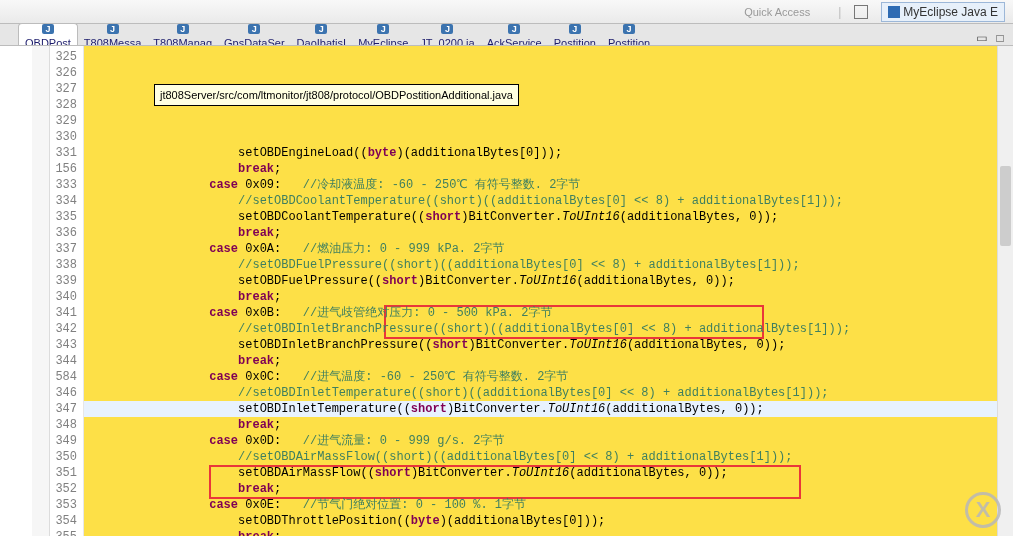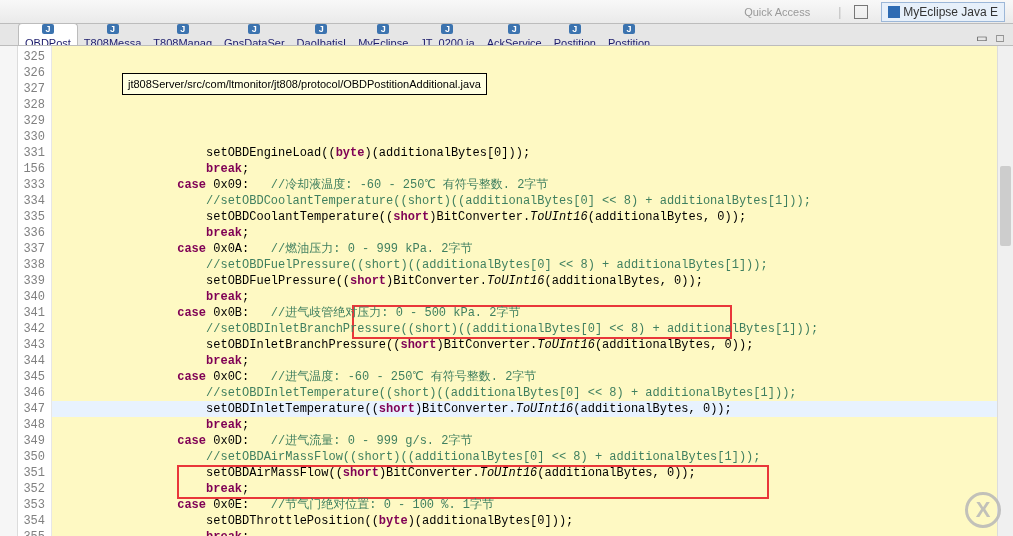--- a/index.html
+++ b/index.html
@@ -10,30 +10,30 @@
 .persp-label { font-size: 12px; color: #333; }
 .tab-row { height: 22px; background: #e6e6e6; border-bottom: 1px solid #bcbcbc; display: flex; align-items: flex-end; padding-left: 18px; }
 .tabs { display: flex; height: 22px; flex: 1; overflow: hidden; }
 .tab { display: flex; align-items: center; gap: 3px; padding: 0 6px; height: 22px; border-top: 1px solid transparent; font-size: 11px; color: #1b1b6b; cursor: pointer; white-space: nowrap; flex-direction: column; }
 .tab.active { background: #fff; border: 1px solid #bcbcbc; border-bottom: none; border-top-left-radius: 4px; border-top-right-radius: 4px; }
 .jicon { width: 12px; height: 12px; display: inline-flex; align-items: center; justify-content: center; background: #3b73af; color: #fff; font-size: 9px; font-weight: bold; border-radius: 2px; }
 .jicon::before { content: "J"; }
 .close-x { color: #555; font-size: 10px; margin-left: 2px; }
 .tabctrls { display: flex; align-items: center; gap: 4px; padding: 0 6px; }
 .ctrl-icn { width: 14px; height: 14px; display: flex; align-items: center; justify-content: center; color: #444; }
-.editor { display: flex; position: relative; height: calc(536px - 24px - 22px); background: #fef9c3; font-family: Consolas, "Courier New", monospace; font-size: 12px; }
+.editor { display: flex; position: relative; height: calc(536px - 24px - 22px); background: #fde047; font-family: Consolas, "Courier New", monospace; font-size: 12px; margin-left: 32px; }
 .vruler { width: 18px; background: #f6f6f6; border-right: 1px solid #dcdcdc; }
 .gutter { width: 34px; background: #fff; border-right: 1px solid #e7e7e7; text-align: right; padding-right: 6px; color: #808080; line-height: 16px; padding-top: 3px; }
 .code { flex: 1; padding-top: 3px; line-height: 16px; white-space: pre; position: relative; overflow: hidden; }
 .line { height: 16px; padding-left: 10px; position: relative; }
 .line.hl { background: #e8f2fe; }
 .k { color: #7f0055; font-weight: bold; }
 .c { color: #3f7f5f; }
 .mi { color: #000; font-style: italic; }
-.tooltip { position: absolute; top: 27px; left: 70px; background: #ffffe1; border: 1px solid #000; padding: 2px 5px; font-family: "Segoe UI", Tahoma, sans-serif; font-size: 11px; z-index: 10; }
+.tooltip { position: absolute; top: 38px; left: 70px; background: #ffffe1; border: 1px solid #000; padding: 2px 5px; font-family: "Segoe UI", Tahoma, sans-serif; font-size: 11px; z-index: 10; }
 .redbox { position: absolute; border: 2px solid #e9373a; pointer-events: none; }
 .vscroll { position: absolute; right: 0; top: 46px; bottom: 0; width: 16px; background: #f0f0f0; border-left: 1px solid #dcdcdc; }
 .vthumb { position: absolute; left: 2px; right: 2px; top: 120px; height: 80px; background: #cdcdcd; border-radius: 2px; }
 .logo { position: absolute; right: 12px; bottom: 8px; display: flex; align-items: center; gap: 6px; opacity: 0.85; }
 .logo-c { width: 36px; height: 36px; border: 3px solid #b8b8b8; border-radius: 50%; display: flex; align-items: center; justify-content: center; }
 .logo-x { color: #b8b8b8; font-size: 22px; font-weight: bold; }
 .logo-text { font-size: 13px; color: #9a9a9a; font-family: "Microsoft YaHei", sans-serif; letter-spacing: 1px;}
 .logo-sub { font-size: 7px; color: #b8b8b8; letter-spacing: 2px; }
 </style>
 </head>
@@ -117,21 +117,21 @@
       <div>335</div>
       <div>336</div>
       <div>337</div>
       <div>338</div>
       <div>339</div>
       <div>340</div>
       <div>341</div>
       <div>342</div>
       <div>343</div>
       <div>344</div>
-      <div>345</div>
+      <div>584</div>
       <div>346</div>
       <div>347</div>
       <div>348</div>
       <div>349</div>
       <div>350</div>
       <div>351</div>
       <div>352</div>
       <div>353</div>
       <div>354</div>
       <div>355</div>

